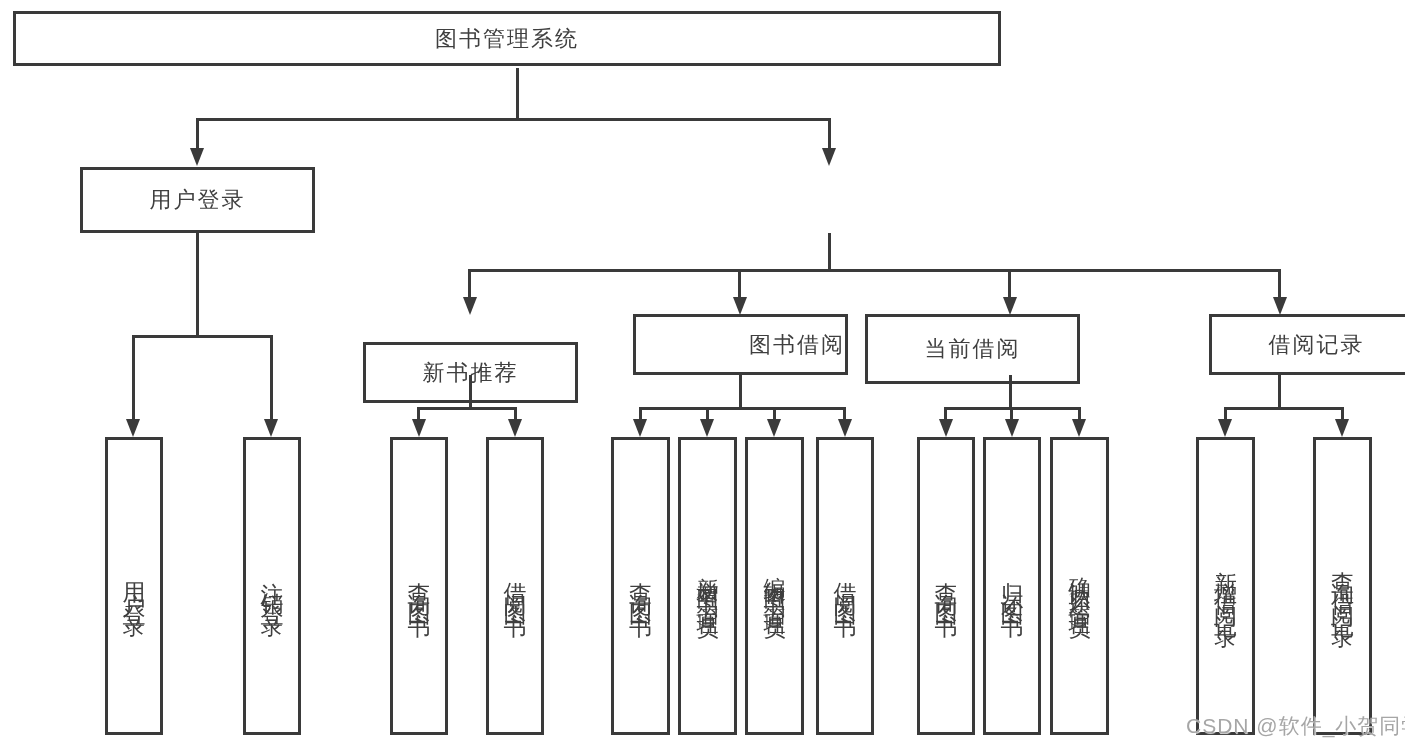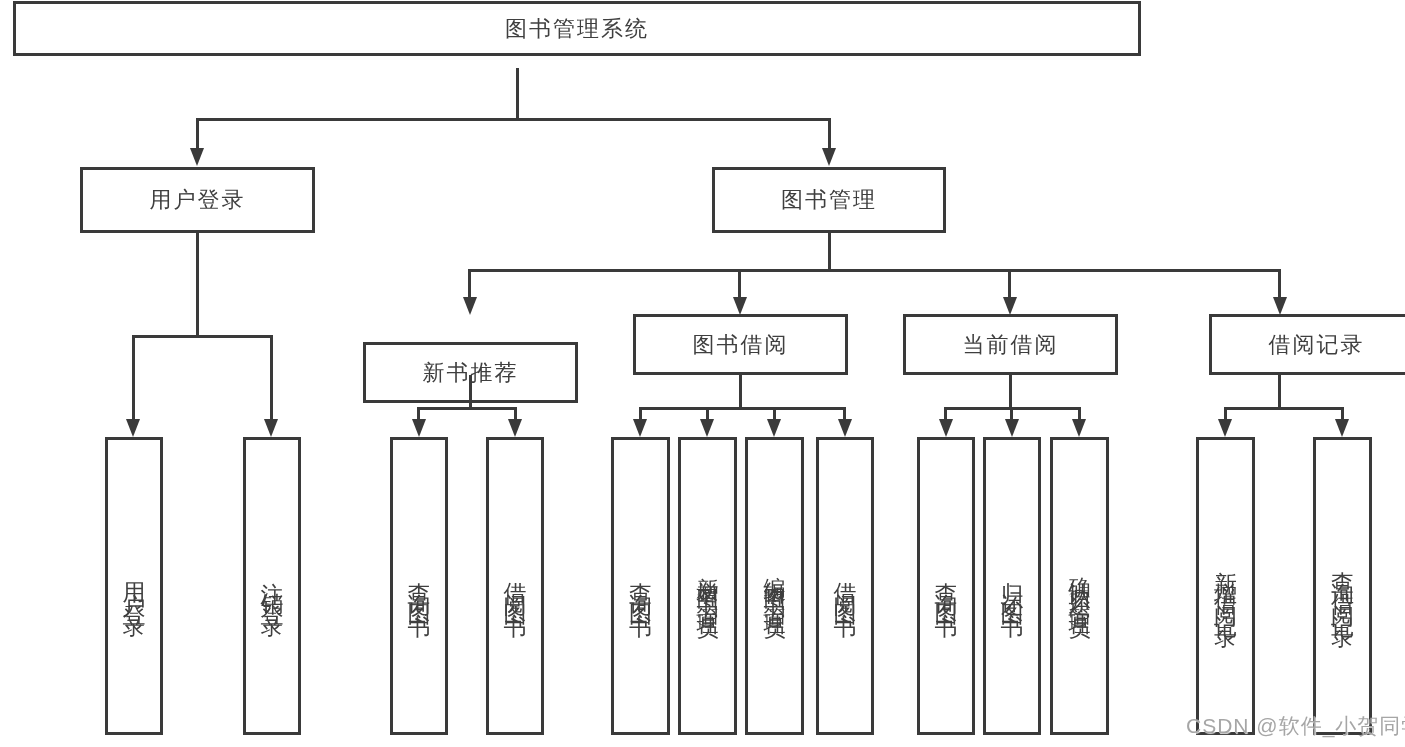--- a/index.html
+++ b/index.html
@@ -28,36 +28,33 @@
     position:absolute;left:1186px;top:712px;z-index:10;
     font-size:21px;color:#a6a6a6;letter-spacing:1px;white-space:nowrap;
     text-shadow:1px 1px 1px rgba(255,255,255,0.85);
   }
 </style>
 </head>
 <body>
 
 <div id="stage">
 
-  <div class="node" style="left:13px;top:1px;width:1128px;height:55px;">
+  <div class="node" style="left:13px;top:11px;width:988px;height:55px;">
     <span class="hlabel">图书管理系统</span>
   </div>
 
   <div class="v" style="left:516px;top:68px;height:52px;"></div>
   <div class="h" style="left:196px;top:118px;width:635px;"></div>
   <div class="v" style="left:196px;top:118px;height:32px;"></div>
   <div class="arw" style="left:190px;top:148px;"></div>
   <div class="v" style="left:828px;top:118px;height:32px;"></div>
   <div class="arw" style="left:822px;top:148px;"></div>
 
   <div class="node" style="left:80px;top:167px;width:235px;height:66px;">
     <span class="hlabel">用户登录</span>
-  </div>
-  <div class="node" style="left:712px;top:167px;width:234px;height:66px;">
-    <span class="hlabel">图书管理</span>
   </div>
 
   <div class="v" style="left:196px;top:233px;height:104px;"></div>
   <div class="h" style="left:133px;top:335px;width:140px;"></div>
   <div class="v" style="left:132px;top:335px;height:86px;"></div>
   <div class="arw" style="left:126px;top:419px;"></div>
   <div class="v" style="left:270px;top:335px;height:86px;"></div>
   <div class="arw" style="left:264px;top:419px;"></div>
 
   <div class="v" style="left:828px;top:233px;height:39px;"></div>
@@ -67,24 +64,24 @@
   <div class="v" style="left:738px;top:269px;height:30px;"></div>
   <div class="arw" style="left:733px;top:297px;"></div>
   <div class="v" style="left:1008px;top:269px;height:30px;"></div>
   <div class="arw" style="left:1003px;top:297px;"></div>
   <div class="v" style="left:1278px;top:269px;height:30px;"></div>
   <div class="arw" style="left:1273px;top:297px;"></div>
 
   <div class="node" style="left:363px;top:314px;width:215px;height:61px;margin-top:28px;">
     <span class="hlabel">新书推荐</span>
   </div>
-  <div class="node" style="left:633px;top:314px;width:215px;height:61px;">
+  <div class="node" style="left:633px;top:314px;width:215px;height:61px;justify-content:flex-end;">
     <span class="hlabel">图书借阅</span>
   </div>
-  <div class="node" style="left:903px;top:314px;width:215px;height:61px;">
+  <div class="node" style="left:865px;top:314px;width:215px;height:70px;">
     <span class="hlabel">当前借阅</span>
   </div>
   <div class="node" style="left:1172px;top:314px;width:215px;height:61px;margin-left:37px;">
     <span class="hlabel">借阅记录</span>
   </div>
 
   <div class="v" style="left:469px;top:375px;height:34px;"></div>
   <div class="h" style="left:418px;top:407px;width:99px;"></div>
   <div class="v" style="left:417px;top:407px;height:14px;"></div>
   <div class="arw" style="left:412px;top:419px;"></div>

